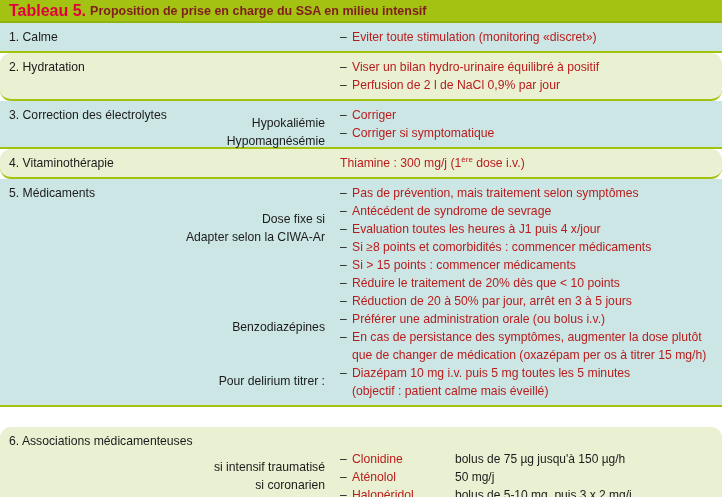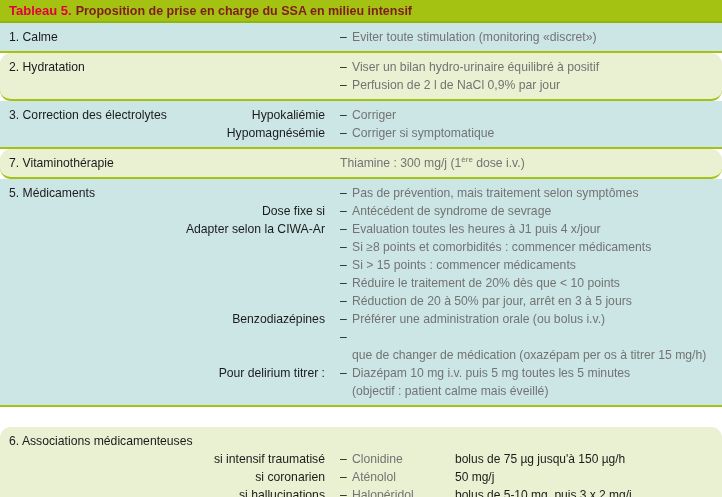--- a/index.html
+++ b/index.html
@@ -26,21 +26,21 @@
     background: #a4c212;
     height: 23px;
     display: flex;
     align-items: center;
     padding: 0 0 0 9px;
     box-sizing: border-box;
     border-bottom: 2px solid #8fb50c;
   }
   .tbl-header .caption-num {
     color: #e2003c;
-    font-size: 13px;
+    font-size: 16px;
     font-weight: bold;
     margin-right: 4px;
     white-space: nowrap;
   }
   .tbl-header .caption-text {
     color: #7f1d1d;
     font-size: 12.5px;
     font-weight: bold;
     white-space: nowrap;
   }
@@ -75,21 +75,21 @@
     font-size: 12.2px;
     color: #1b1b1b;
     white-space: nowrap;
   }
 
   
   .c-qual {
     position: absolute;
     left: 120px;
     width: 205px;
-    top: 0;
+    top: 8px;
     text-align: right;
     font-size: 12.2px;
     color: #1b1b1b;
     white-space: nowrap;
   }
 
   
   .c-dash {
     position: absolute;
     left: 340px;
@@ -97,21 +97,21 @@
     font-size: 12.2px;
     color: #1b1b1b;
   }
 
   
   .c-body {
     position: absolute;
     left: 352px;
     top: 0;
     font-size: 12.2px;
-    color: #737373;
+    color: #b91c1c;
     white-space: nowrap;
   }
   .c-body.nodash {
     left: 340px;
   }
 
   
   .c-dose {
     position: absolute;
     left: 455px;
@@ -165,21 +165,21 @@
           <span class="c-body">Corriger</span>
         </div>
         <div class="line">
           <span class="c-qual">Hypomagnésémie</span>
           <span class="c-dash">–</span>
           <span class="c-body">Corriger si symptomatique</span>
         </div>
       </div>
       <div class="row tint-cream">
         <div class="line">
-          <span class="c-title">7. Vitaminothérapie</span>
+          <span class="c-title">4. Vitaminothérapie</span>
           <span class="c-body nodash">Thiamine : 300 mg/j (1<sup>ère</sup> dose i.v.)</span>
         </div>
       </div>
       <div class="row tint-blue">
         <div class="line">
           <span class="c-title">5. Médicaments</span>
           <span class="c-dash">–</span>
           <span class="c-body">Pas de prévention, mais traitement selon symptômes</span>
         </div>
         <div class="line">
@@ -208,20 +208,21 @@
           <span class="c-dash">–</span>
           <span class="c-body">Réduction de 20 à 50% par jour, arrêt en 3 à 5 jours</span>
         </div>
         <div class="line">
           <span class="c-qual">Benzodiazépines</span>
           <span class="c-dash">–</span>
           <span class="c-body">Préférer une administration orale (ou bolus i.v.)</span>
         </div>
         <div class="line">
           <span class="c-dash">–</span>
+          <span class="c-body">En cas de persistance des symptômes, augmenter la dose plutôt</span>
         </div>
         <div class="line">
           <span class="c-body">que de changer de médication (oxazépam per os à titrer 15 mg/h)</span>
         </div>
         <div class="line">
           <span class="c-qual">Pour delirium titrer :</span>
           <span class="c-dash">–</span>
           <span class="c-body">Diazépam 10 mg i.v. puis 5 mg toutes les 5 minutes</span>
         </div>
         <div class="line">

